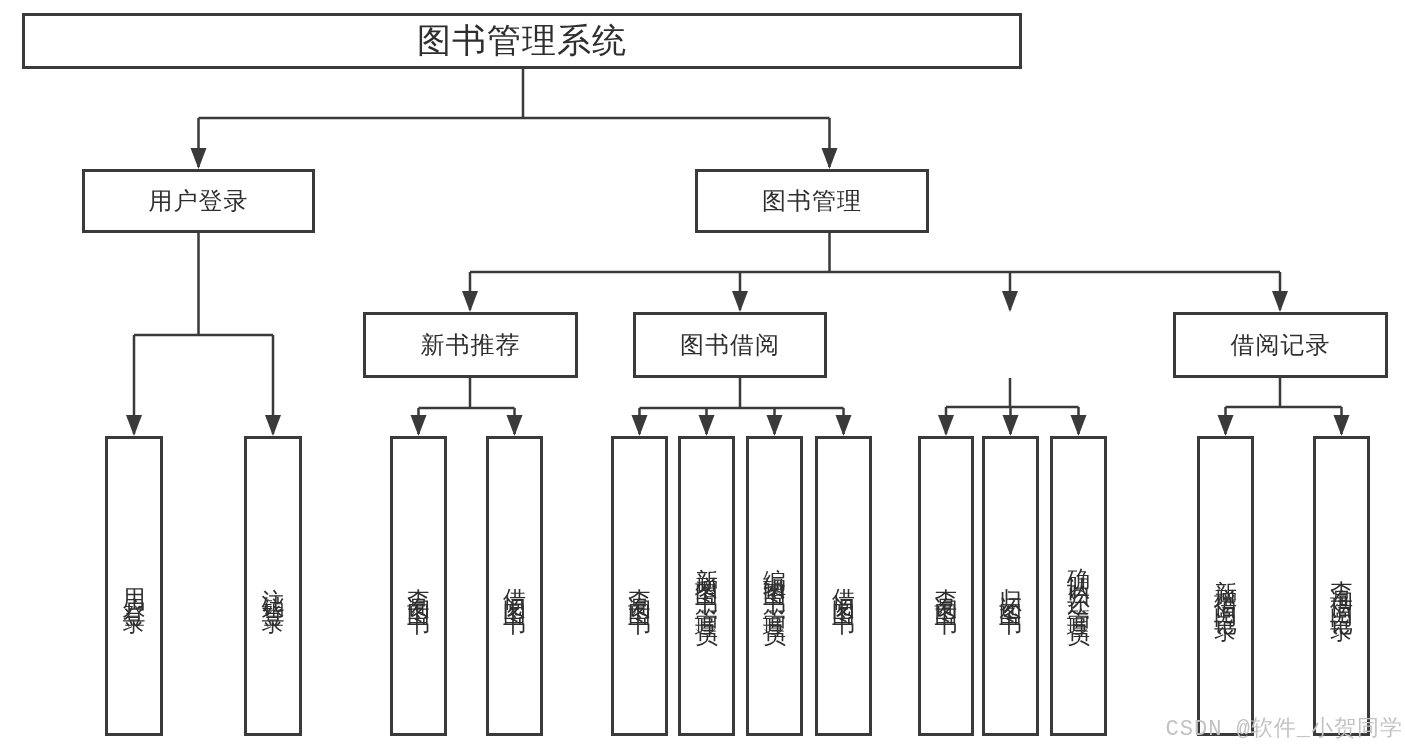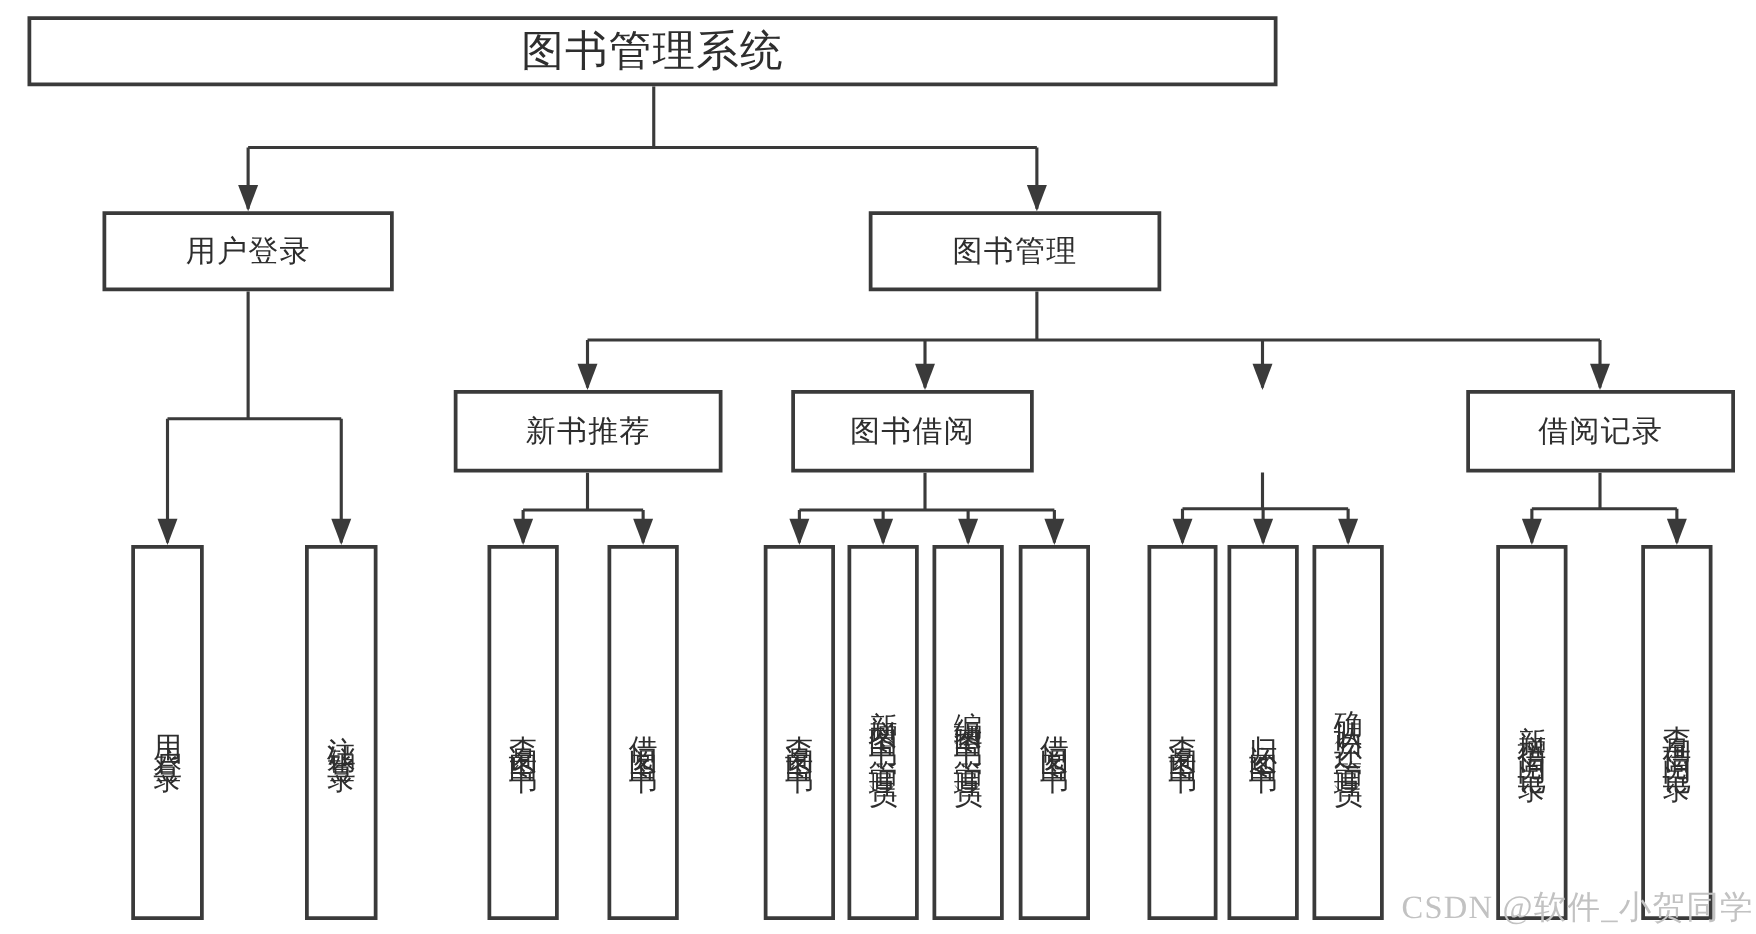--- a/index.html
+++ b/index.html
@@ -40,24 +40,24 @@
     text-orientation:mixed;
     letter-spacing:8px;
     font-size:23px;
     line-height:1;
     white-space:nowrap;
   }
   .watermark{
     position:absolute;
     right:2px;
     bottom:4px;
-    font-size:26px;
+    font-size:22px;
     letter-spacing:1px;
     color:var(--watermark);
-    font-family:Liberation Serif, serif;
+    font-family:Liberation Mono, monospace;
   }
 </style>
 </head>
 <body>
 
 <div class="canvas">
 
   <svg class="wires" viewBox="0 0 1405 747">
     <g>
       <path d="M523,69 V118 M198.5,118 H829.5 M198.5,118 V167 M829.5,118 V167"></path>

